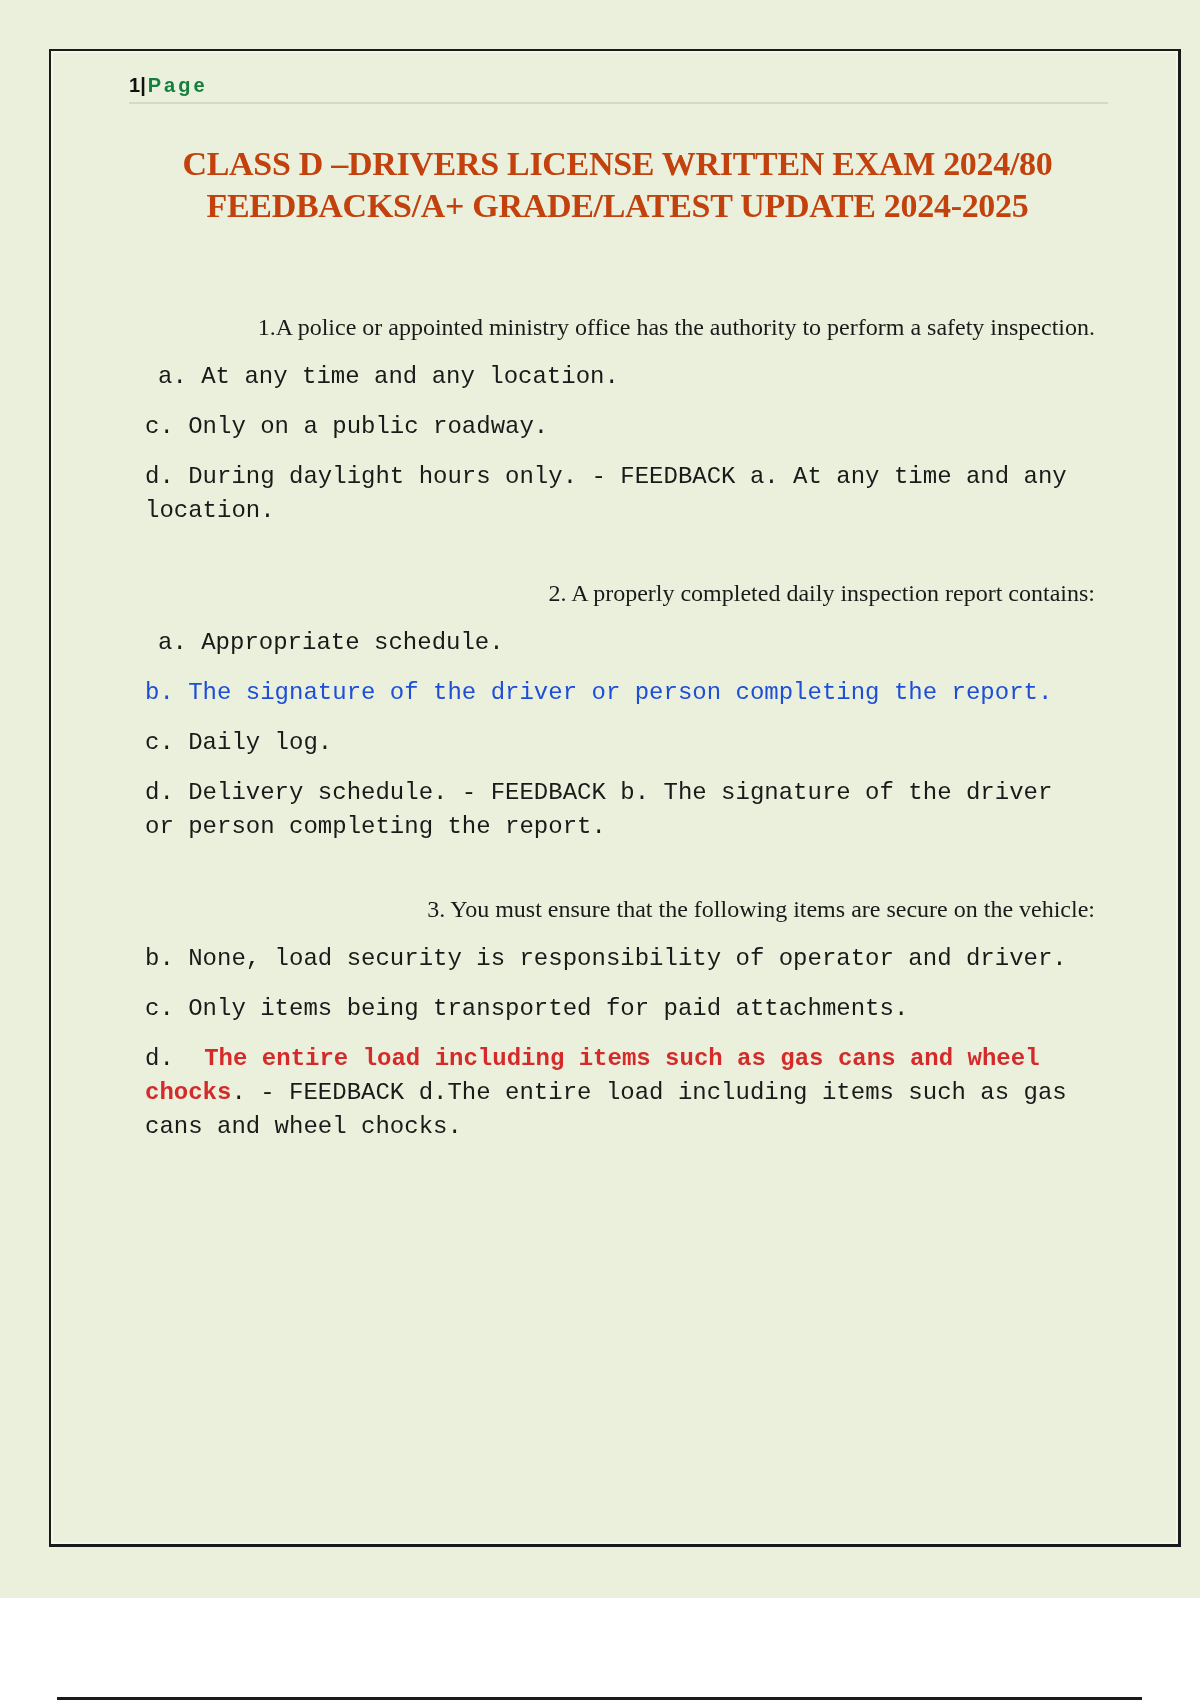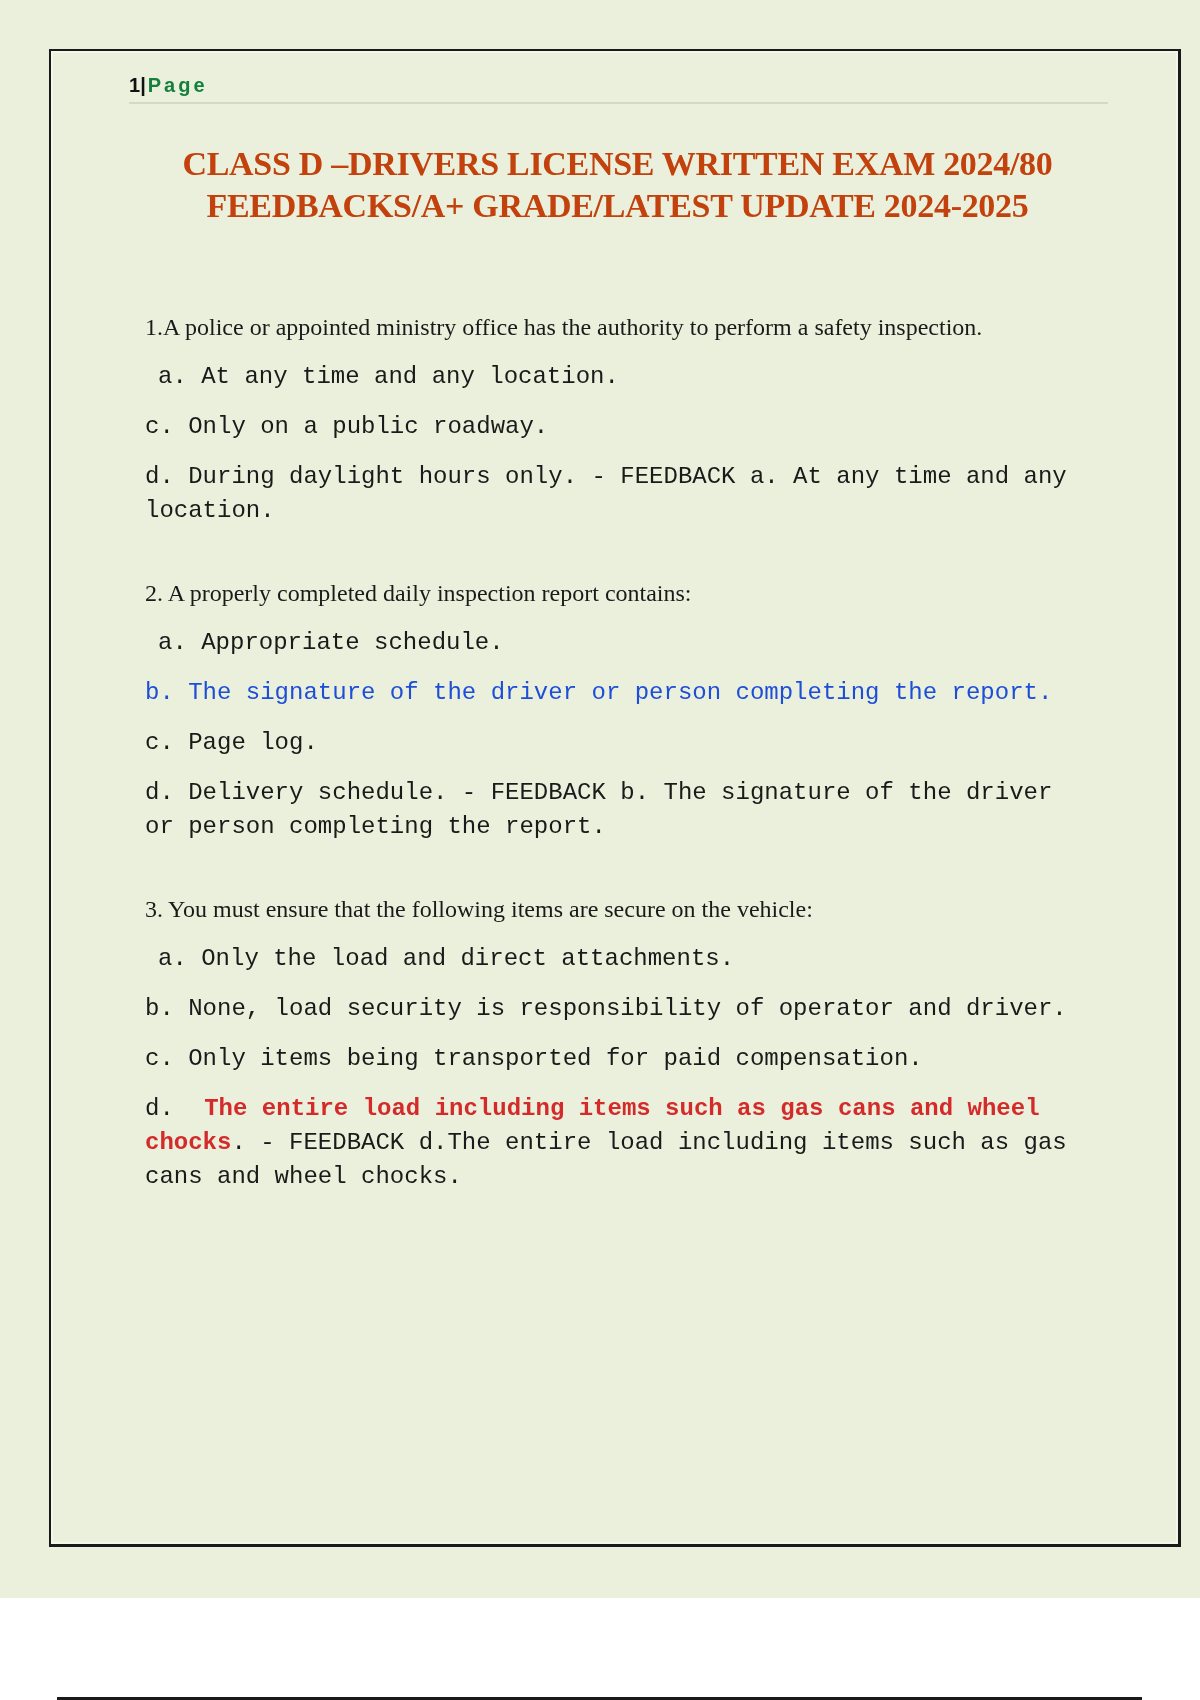--- a/index.html
+++ b/index.html
@@ -64,21 +64,21 @@
     }
     .content {
       position: absolute;
       left: 145px;
       top: 310px;
       width: 950px;
       color: #1a1a1a;
       font-size: 24px;
       line-height: 34px;
     }
-    .q-stem { margin: 0 0 16px 0; }
+    .q-stem { margin: 0 0 16px 0; text-align: right; }
     .opt { margin: 0 0 16px 0; font-family: Liberation Mono, monospace; }
     .opt.indent { padding-left: 13px; }
     .q-block { margin-bottom: 48px; }
     .red { color: #1d4ed8; }
     .red-bold { color: #d42a2a; font-weight: bold; margin-left: 16px; }
 
     .bottom-rule {
       position: absolute;
       left: 57px;
       top: 1697px;
@@ -108,27 +108,26 @@
     <div class="q-stem">1.A police or appointed ministry office has the authority to perform a safety inspection.</div>
     <div class="opt indent">a. At any time and any location.</div>
     <div class="opt">c. Only on a public roadway.</div>
     <div class="opt">d. During daylight hours only. - FEEDBACK  a. At any time and any location.</div>
   </div>
 
   <div class="q-block">
     <div class="q-stem">2. A properly completed daily inspection report contains:</div>
     <div class="opt indent">a. Appropriate schedule.</div>
     <div class="opt red">b. The signature of the driver or person completing the report.</div>
-    <div class="opt">c. Page log.</div>
+    <div class="opt">c. Daily log.</div>
     <div class="opt">d. Delivery schedule. - FEEDBACK  b. The signature of the driver or person completing the report.</div>
   </div>
 
   <div class="q-block">
     <div class="q-stem">3. You must ensure that the following items are secure on the vehicle:</div>
-    <div class="opt indent">a. Only the load and direct attachments.</div>
     <div class="opt">b. None, load security is responsibility of operator and driver.</div>
-    <div class="opt">c. Only items being transported for paid compensation.</div>
+    <div class="opt">c. Only items being transported for paid attachments.</div>
     <div class="opt"><span>d. </span><span class="red-bold">The entire load including items such as gas cans and wheel chocks</span><span>. - FEEDBACK d.The entire load including items such as gas cans and wheel chocks.</span></div>
   </div>
 
 </div>
 
 <div class="bottom-rule"></div>
 
 </body></html>

